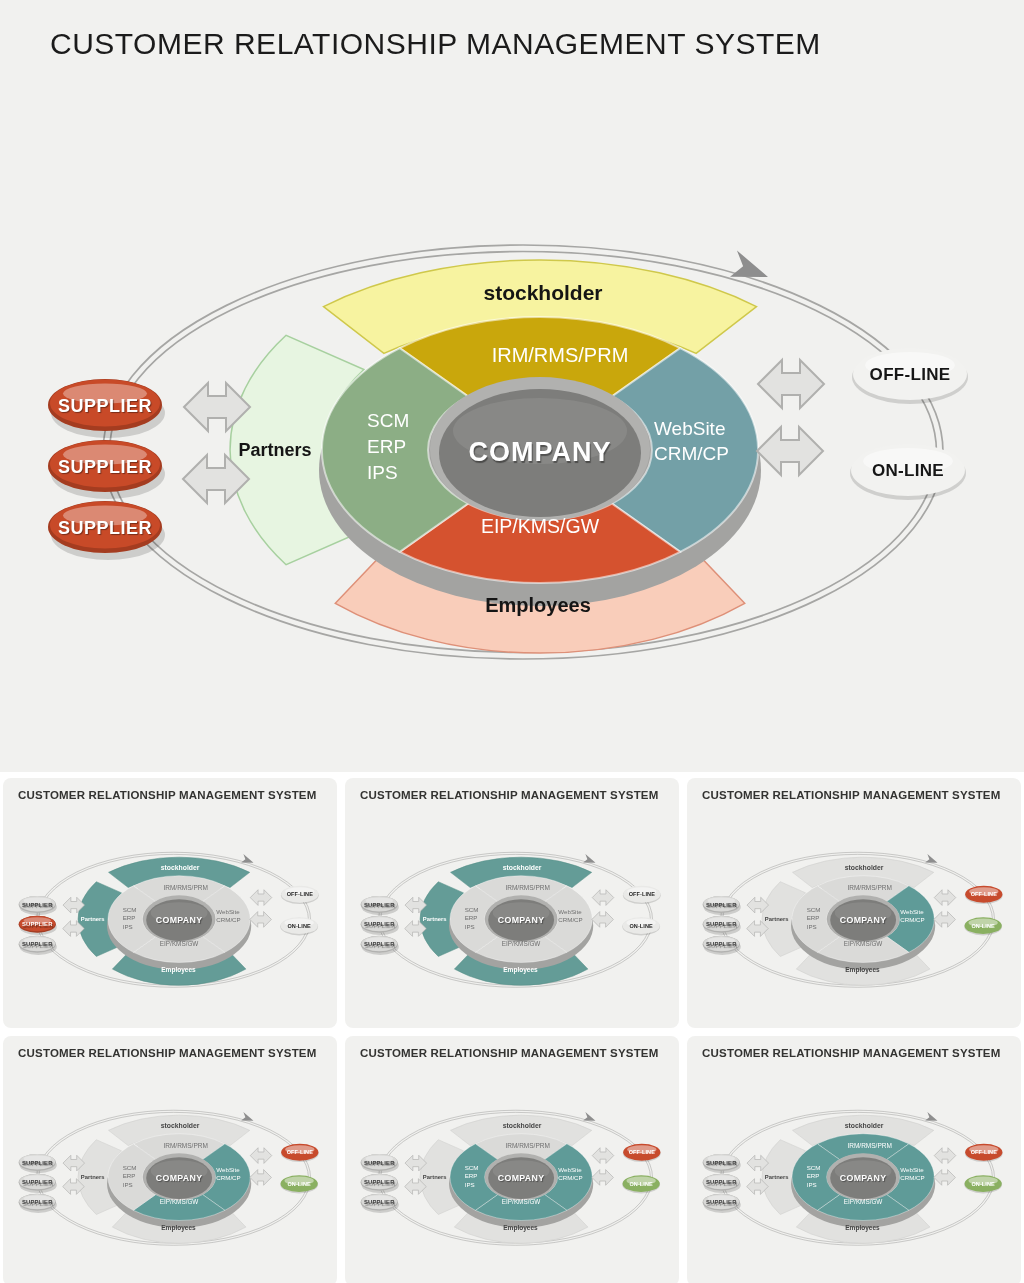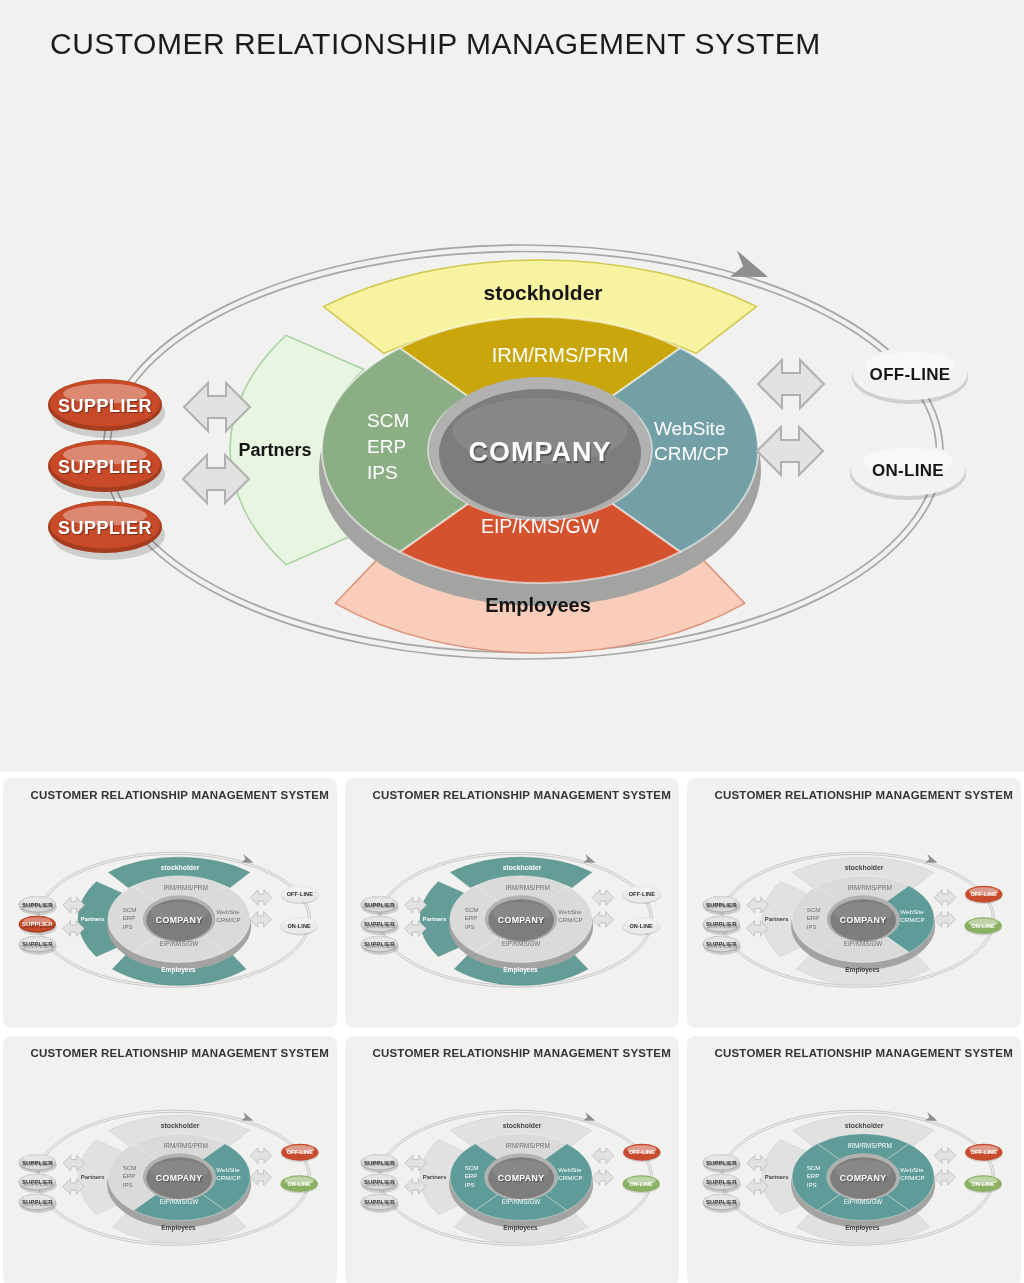--- a/index.html
+++ b/index.html
@@ -1,17 +1,17 @@
 <!DOCTYPE html>
 <html><head>
 <meta charset="utf-8">
 <style>
   html,body{margin:0;padding:0;background:#ffffff;}
   .page{position:relative;width:1024px;height:1283px;background:#ffffff;overflow:hidden;
-        font-family:"Liberation Sans",sans-serif;text-align:right;}
+        font-family:"Liberation Sans",sans-serif;}
   .top{position:relative;width:1024px;height:772px;background:#f1f1ef;}
   .top h1{position:absolute;top:27px;left:50px;margin:0;font-weight:400;font-size:30px;
           letter-spacing:.5px;color:#1b1b1b;white-space:nowrap;}
   .main-svg{position:absolute;top:95px;left:0;display:block;}
   .thumbs{display:grid;grid-template-columns:repeat(3,1fr);gap:8px;padding:6px 3px 0 3px;background:#ffffff;}
   .card{position:relative;width:100%;height:250px;background:#f1f1ef;border-radius:8px;overflow:hidden;margin:0;}
   .card figcaption{padding:11px 8px 0 15px;font-size:11.5px;font-weight:700;color:#333331;
                    letter-spacing:.2px;white-space:nowrap;}
   .thumb-svg{position:absolute;top:70px;left:0;width:100%;height:auto;display:block;}
   svg{font-family:"Liberation Sans",sans-serif;}

